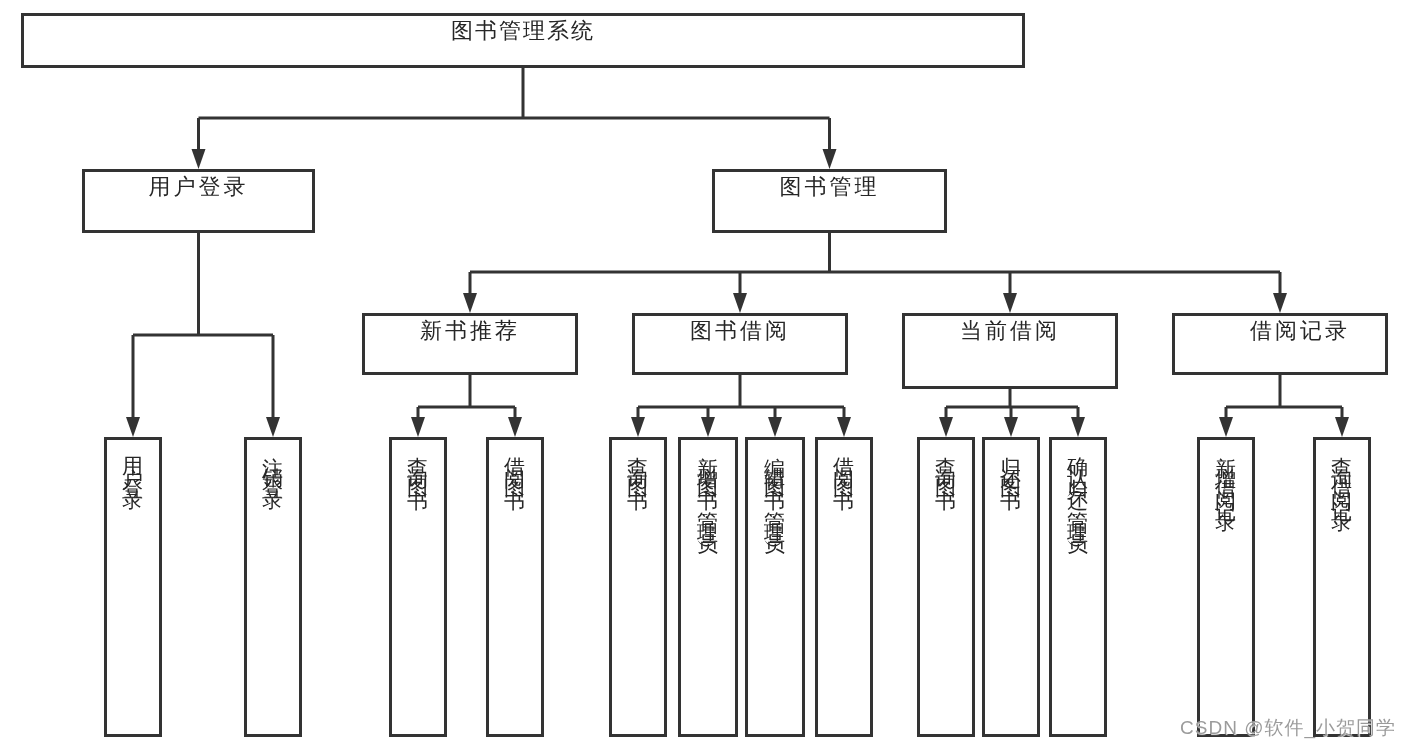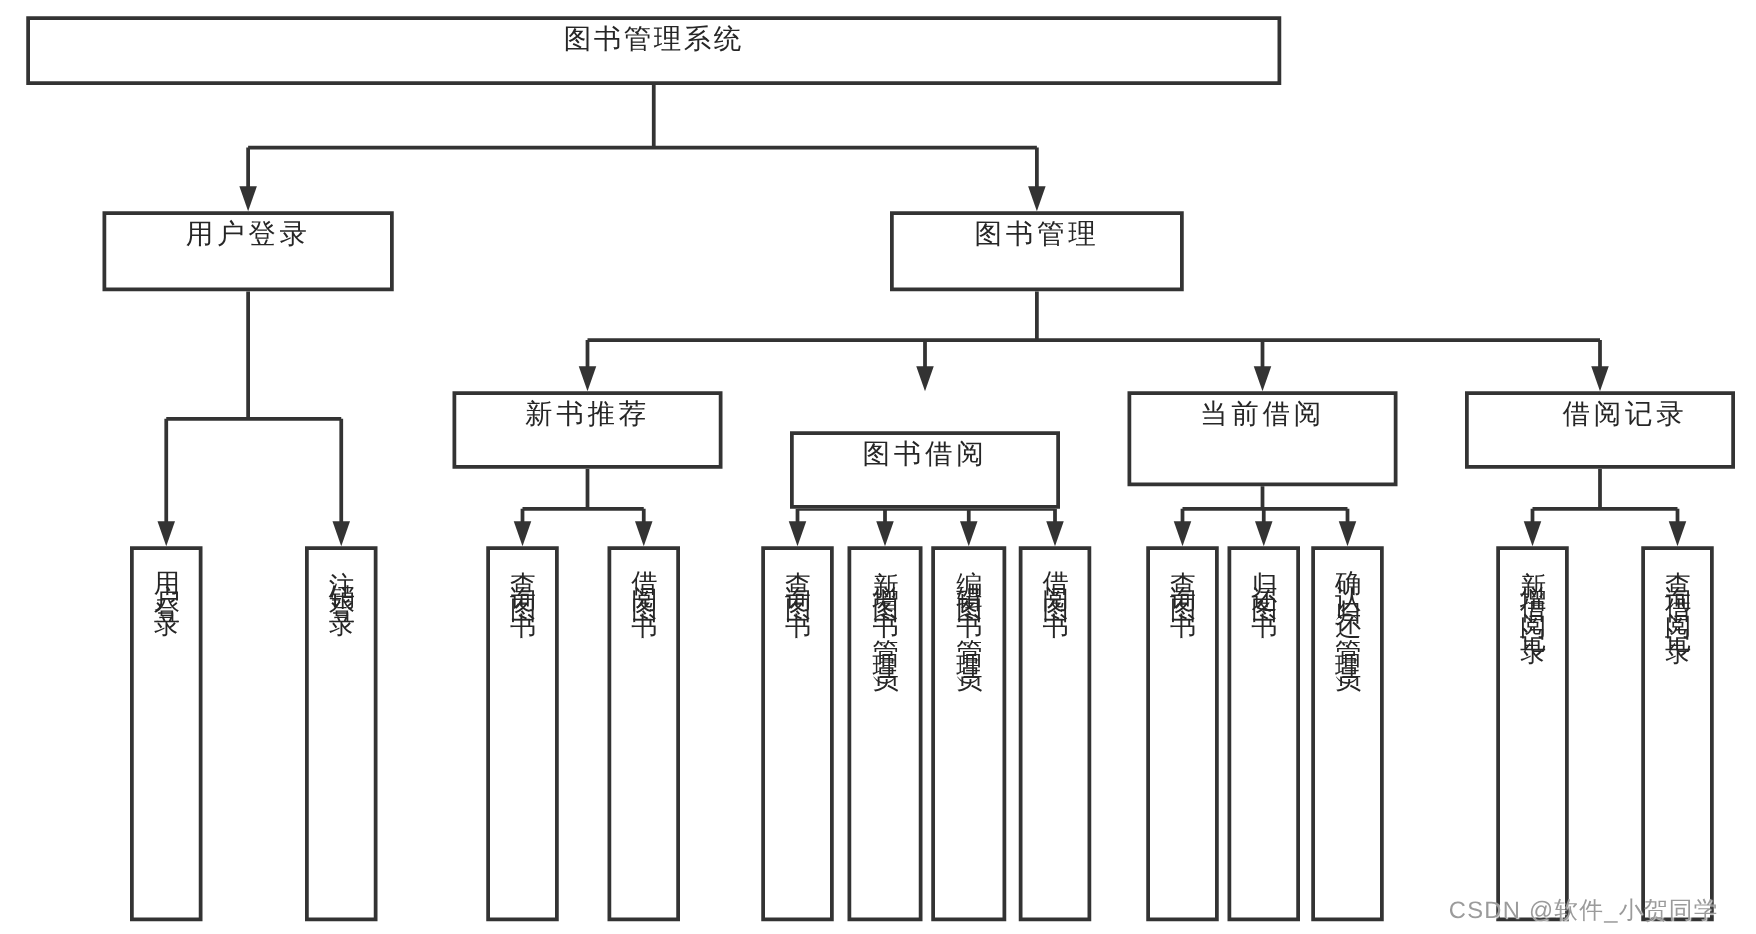--- a/index.html
+++ b/index.html
@@ -43,21 +43,21 @@
   .node.vertical .lbl{
     writing-mode:vertical-rl;
     text-orientation:mixed;
     font-size:21px;
     letter-spacing:11px;
     line-height:1;
     white-space:nowrap;
   }
   #watermark{
     position:absolute;
-    right:30px;
+    right:9px;
     top:715px;
     z-index:5;
     font-size:19px;
     letter-spacing:1px;
     color:var(--watermark);
     text-shadow:1px 1px 1px rgba(255,255,255,0.9);
   }
 </style>
 </head>
 <body>
@@ -91,21 +91,21 @@
       </div>
       <div class="node horizontal" style="left: 82px; top: 169px; width: 233px; height: 64px;">
         <span class="lbl">用户登录</span>
       </div>
       <div class="node horizontal" style="left: 712px; top: 169px; width: 235px; height: 64px;">
         <span class="lbl">图书管理</span>
       </div>
       <div class="node horizontal" style="left: 362px; top: 313px; width: 216px; height: 62px;">
         <span class="lbl">新书推荐</span>
       </div>
-      <div class="node horizontal" style="left: 632px; top: 313px; width: 216px; height: 62px; margin-top: 32px;">
+      <div class="node horizontal" style="left: 632px; top: 313px; width: 216px; height: 62px;">
         <span class="lbl">图书借阅</span>
       </div>
       <div class="node horizontal" style="left: 902px; top: 313px; width: 216px; height: 76px;">
         <span class="lbl">当前借阅</span>
       </div>
       <div class="node horizontal" style="left: 1172px; top: 313px; width: 216px; height: 62px; padding-left: 40px;">
         <span class="lbl">借阅记录</span>
       </div>
       <div class="node vertical" style="left: 104px; top: 437px; width: 58px; height: 300px;">
         <span class="lbl">用户登录</span>

